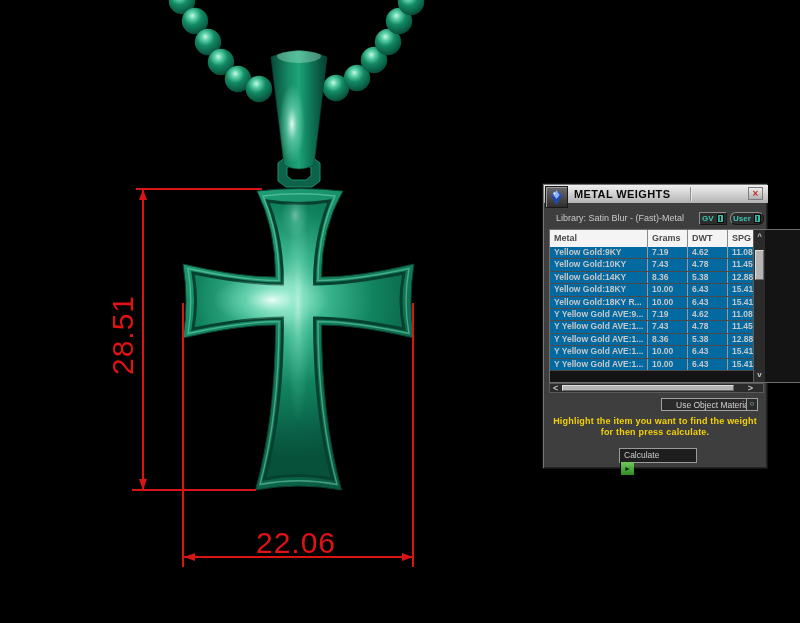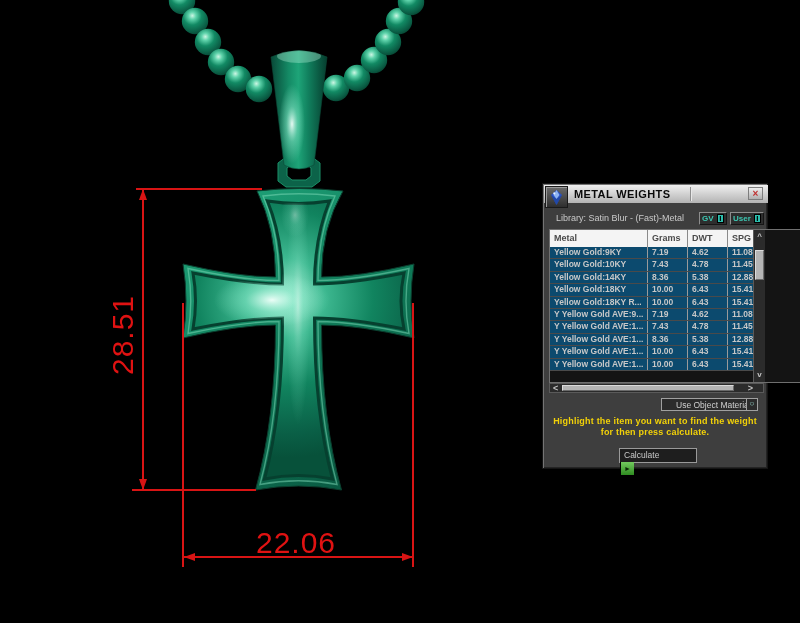--- a/index.html
+++ b/index.html
@@ -39,29 +39,29 @@
              background:linear-gradient(#ececec,#b0b0b0);border:1px solid #7d7d7d;
              color:#c03030;font-size:10px;line-height:11px;font-weight:bold;text-align:center;cursor:default;}
   .library{position:absolute;left:13px;top:29px;font-size:9px;color:#c9c9c9;}
   .mini-btn{position:absolute;top:28px;height:13px;background:#2d2d2d;
             border:1px solid;border-color:#8d8d8d #161616 #161616 #8d8d8d;
             display:flex;align-items:center;justify-content:space-between;padding:4px 2px;gap:3px;
             color:#3cc7b2;font-size:8px;font-weight:bold;}
   .mini-btn .ibox{width:9px;height:9px;background:#2cbfae;border:1px solid #000;
                   color:#000;font-size:8px;font-weight:bold;line-height:8px;text-align:center;}
   .btn-gv{left:156px;width:28px;}
-  .btn-user{left:187px;width:34px;}
+  .btn-user{left:187px;width:34px;border-radius:6px;}
 
   .mtable{position:absolute;left:6px;top:45px;width:253px;height:154px;display:flex;
           border:1px solid #6f6f6f;background:#141414;}
   .tmain{width:203px;display:flex;flex-direction:column;overflow:hidden;}
   .thead{display:flex;height:17px;background:#f4f4f4;}
   .thead .tcell{color:#4a4a4a;font-size:9px;font-weight:bold;line-height:17px;
                 border-right:1px solid #8a8a8a;}
-  .trow{display:flex;height:12.4px;background:#0c4a6e;border-bottom:1px solid #4a4a4a;}
+  .trow{display:flex;height:12.4px;background:#0369a1;border-bottom:1px solid #4a4a4a;}
   .trow .tcell{color:#c7c7c7;font-size:8.5px;font-weight:bold;line-height:11px;
                border-right:1px solid #9a9a9a;}
   .tcell{white-space:nowrap;overflow:hidden;padding-left:4px;}
   .c-metal{width:98px;}
   .c-grams{width:40px;}
   .c-dwt{width:40px;}
   .c-spg{width:25px;border-right:none !important;}
   .vscroll{width:12px;background:#2b2b2b;border-left:1px solid #5a5a5a;position:relative;}
   .vs-arrow{position:absolute;left:0;width:100%;text-align:center;color:#c5c5c5;
             font-size:8px;font-weight:bold;line-height:10px;}

